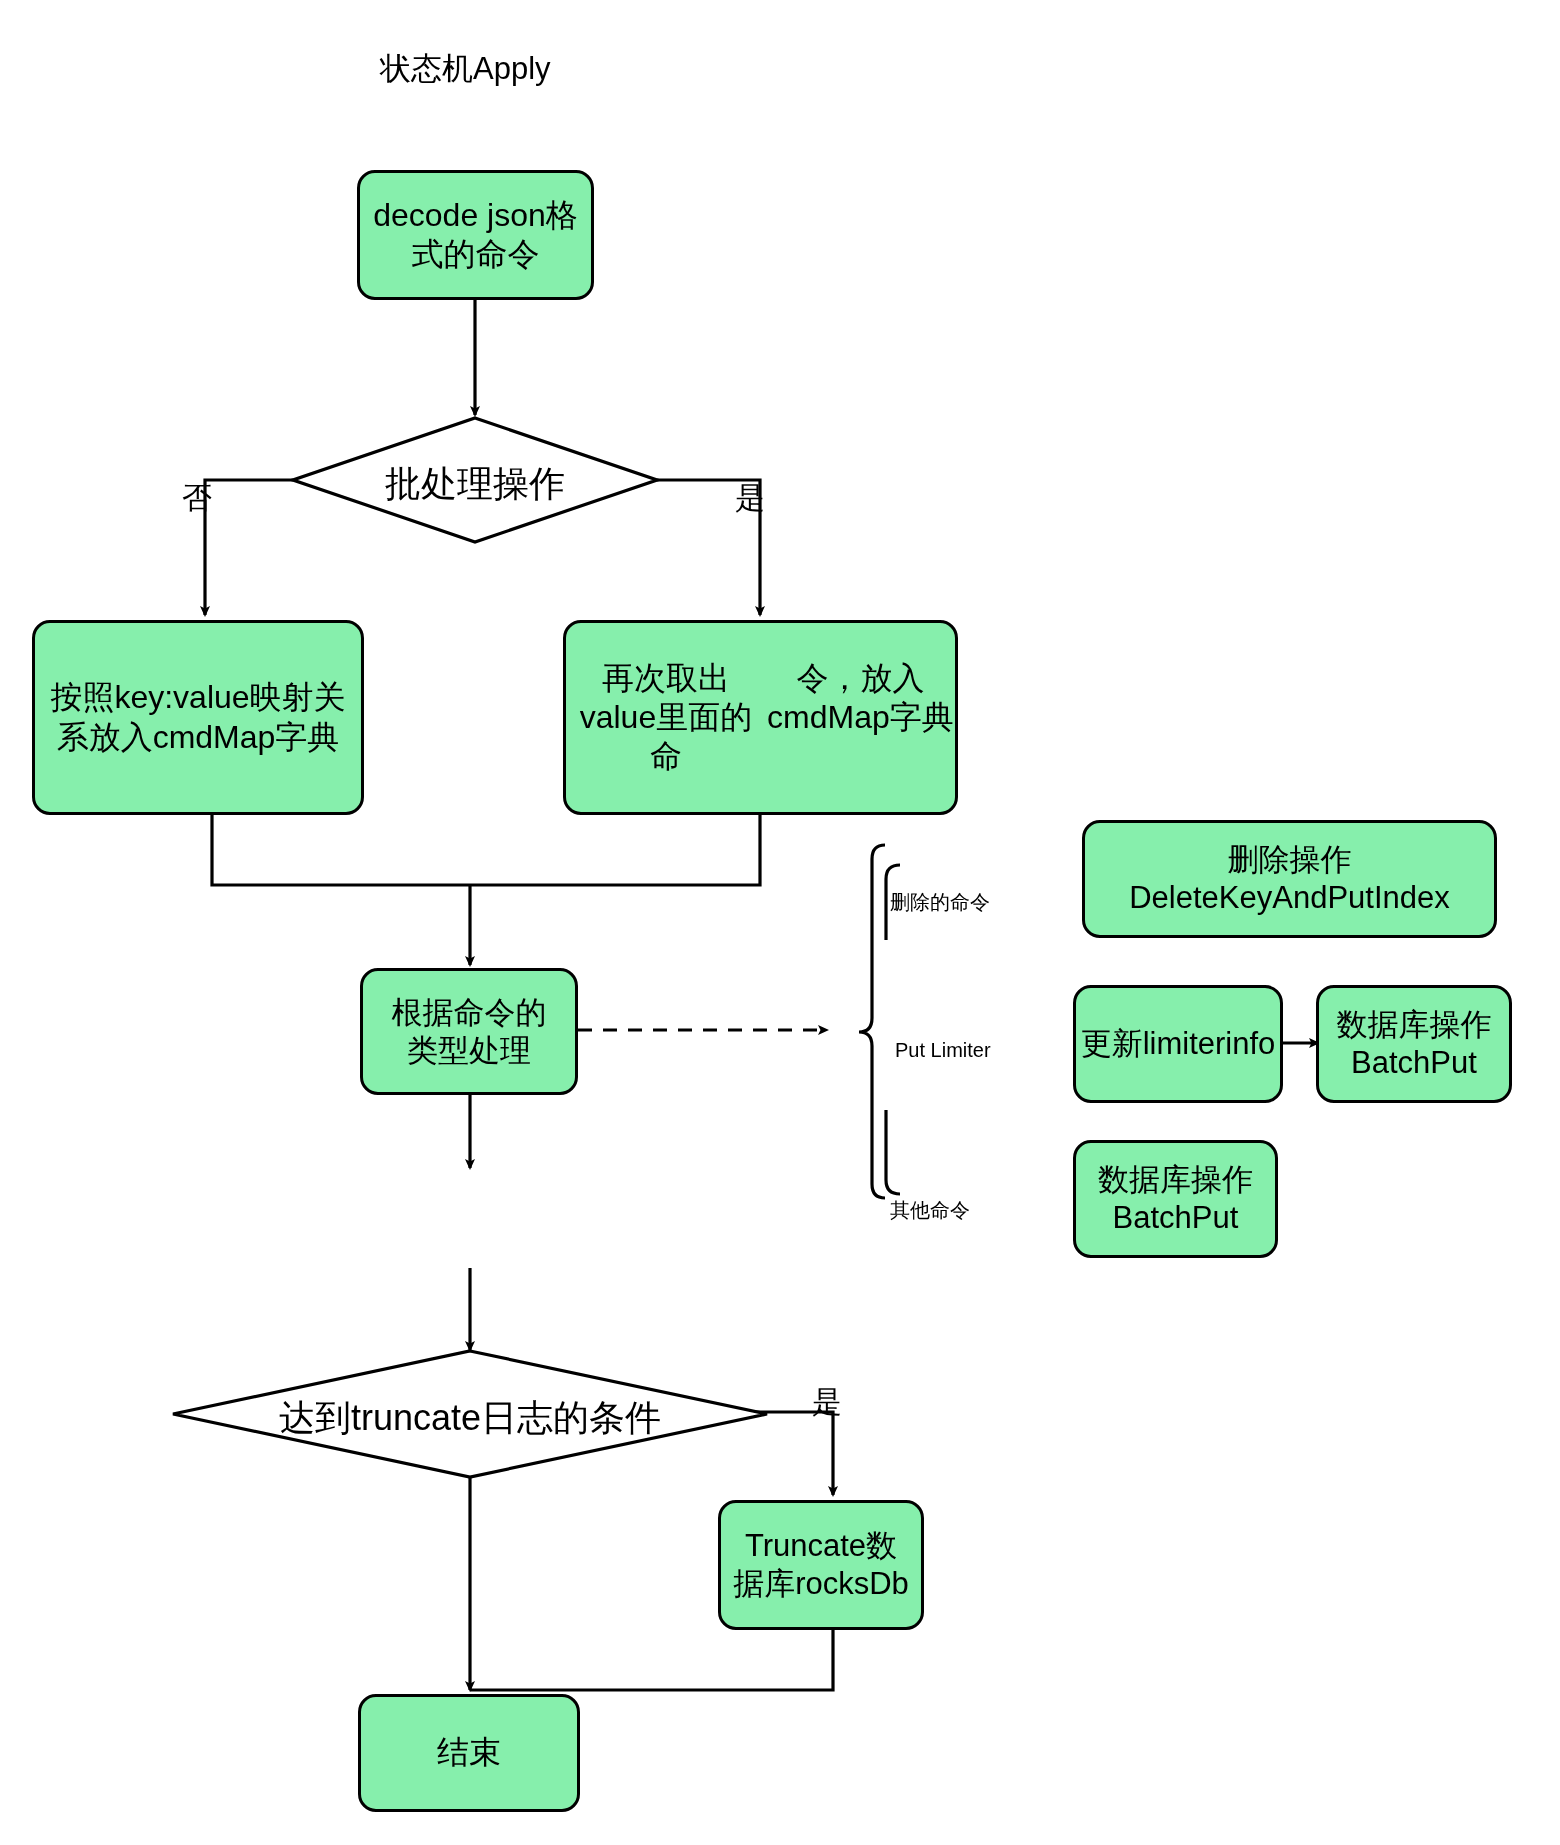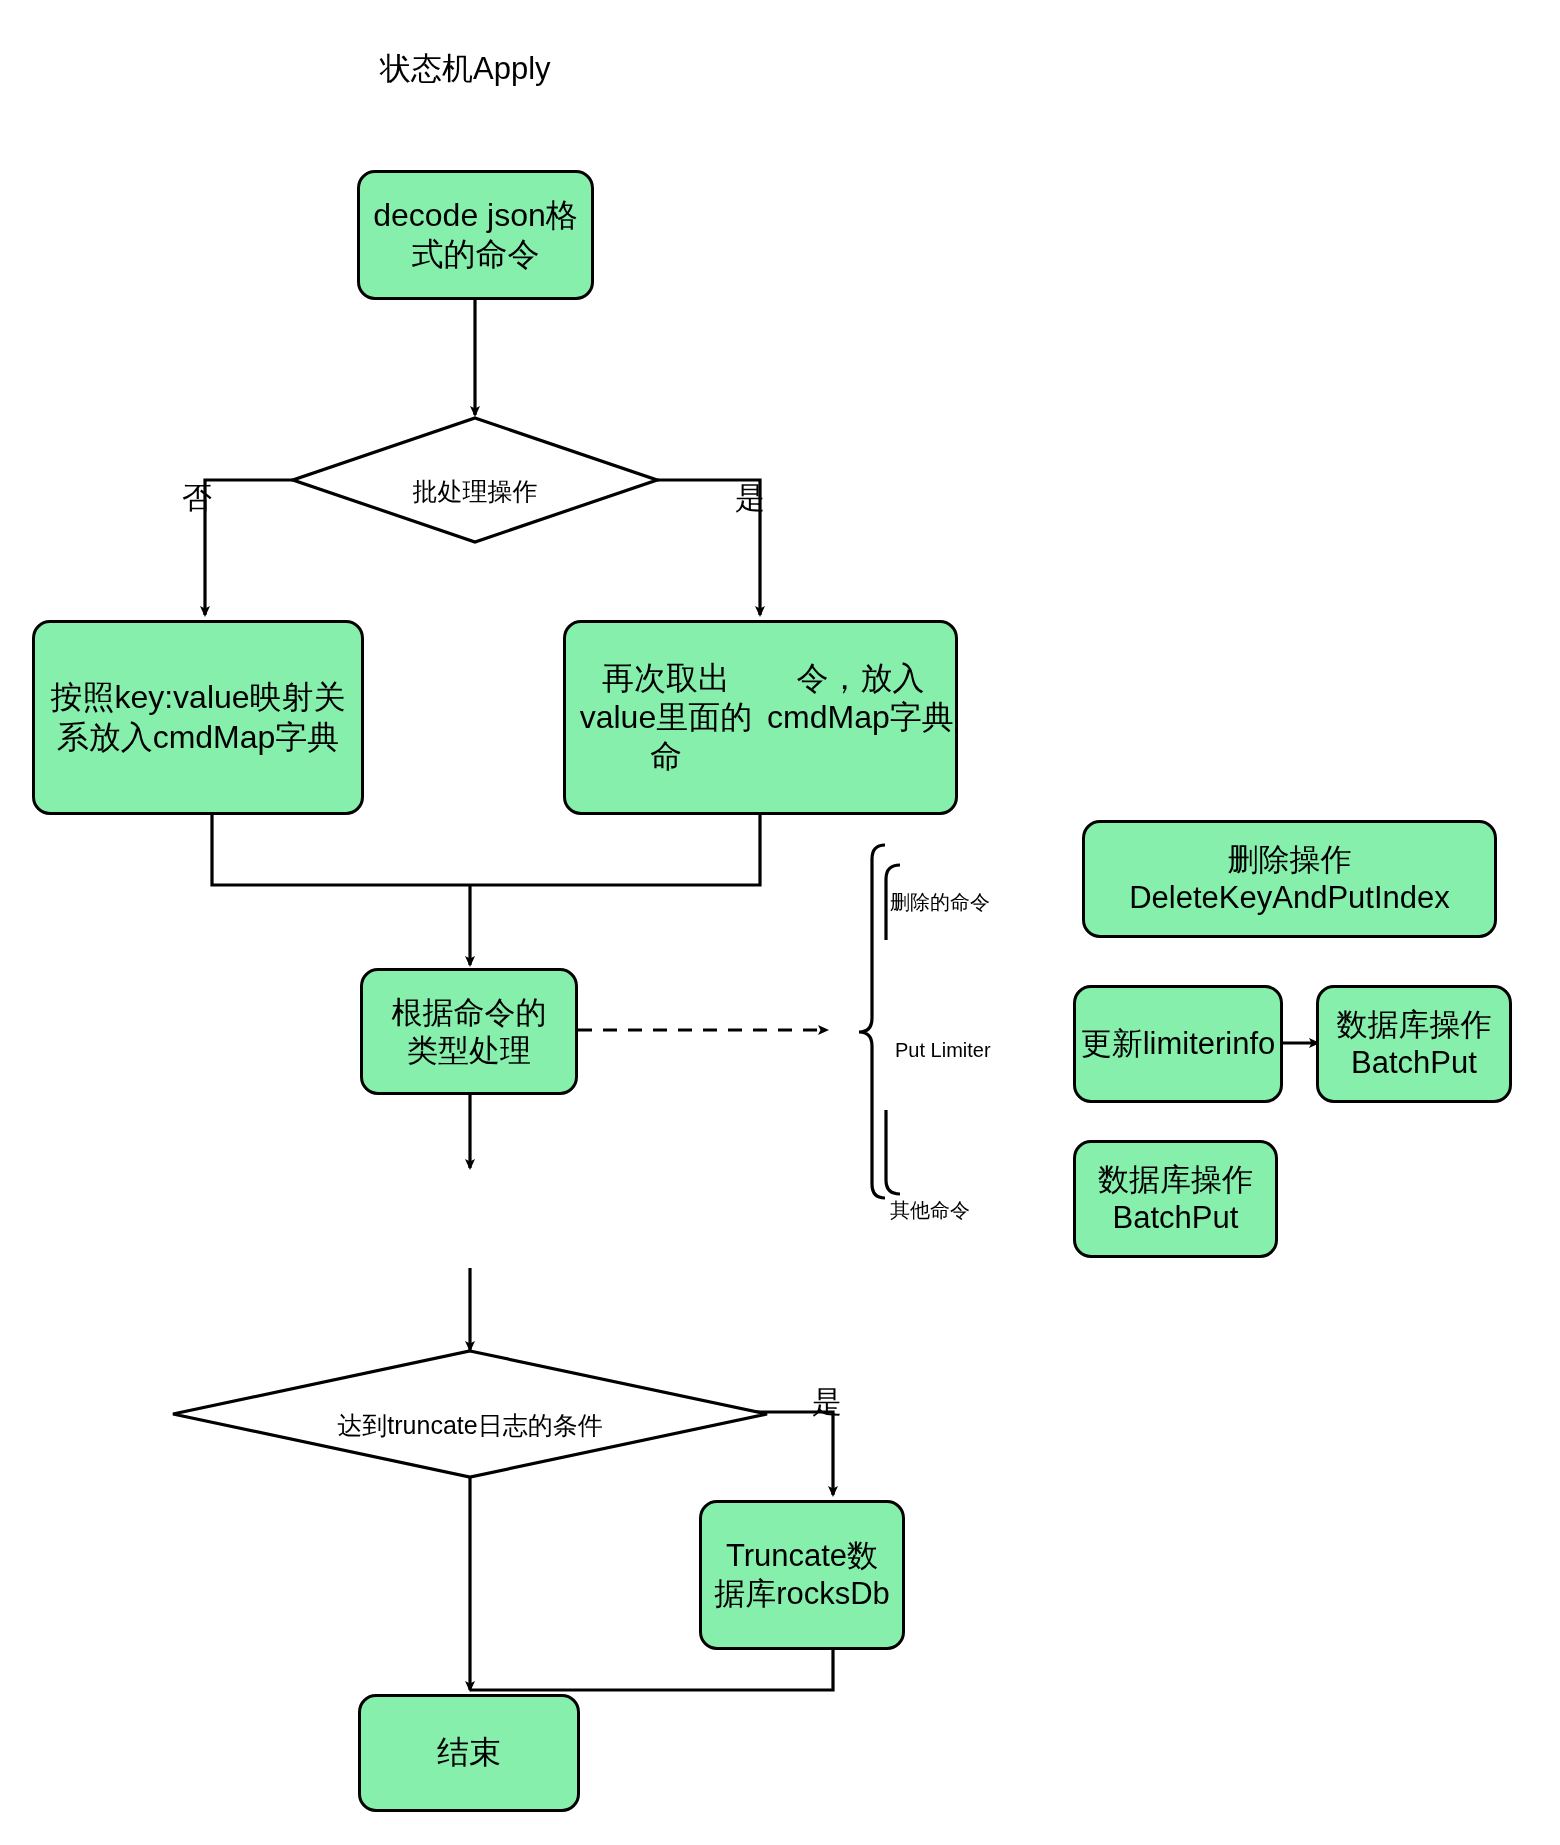--- a/index.html
+++ b/index.html
@@ -9,22 +9,22 @@
   svg#wires{position:absolute;left:0;top:0;width:1560px;height:1845px;}
 
   .node{position:absolute;box-sizing:border-box;border:3px solid #000;background:#86efac;
         display:flex;align-items:center;justify-content:center;text-align:center;
         line-height:1.22;z-index:2;}
   .rbox{border-radius:18px;}
   .t-title{position:absolute;font-size:31px;z-index:3;white-space:nowrap;}
   .edge-label{position:absolute;font-size:30px;background:transparent;z-index:3;white-space:nowrap;}
   .branch-label{position:absolute;font-size:20px;z-index:3;white-space:nowrap;text-align:right;margin-top:21px;}
   .diamond-wrap{position:absolute;z-index:2;}
-  .diamond-wrap .dtext{position:absolute;left:0;top:11px;width:100%;height:100%;
-        display:flex;align-items:center;justify-content:center;font-size:25px;z-index:4;}
+  .diamond-wrap .dtext{position:absolute;left:0;top:4px;width:100%;height:100%;
+        display:flex;align-items:center;justify-content:center;font-size:36px;z-index:4;}
   .f31{font-size:31px;}
   .f32{font-size:32px;}
 </style>
 </head>
 <body>
 
 <div id="stage">
 
   <svg id="wires" viewBox="0 0 1560 1845" xmlns="http://www.w3.org/2000/svg">
     <defs>
@@ -141,21 +141,21 @@
 
   <div class="diamond-wrap" style="left:170px;top:1348px;width:600px;height:132px;">
     <svg width="600" height="132" viewBox="0 0 600 132">
       <polygon points="300,3 597,66 300,129 3,66" fill="#fff" stroke="#000" stroke-width="3.2"></polygon>
     </svg>
     <div class="dtext">达到truncate日志的条件</div>
   </div>
 
   <div class="edge-label" style="left:812px;top:1382px;">是</div>
 
-  <div class="node rbox" style="left:699px;top:1500px;width:206px;height:150px;">
+  <div class="node rbox" style="left:718px;top:1500px;width:206px;height:130px;">
     <div style="display:flex;flex-direction:column;">
       <span class="f31">Truncate数</span>
       <span class="f31">据库rocksDb</span>
     </div>
   </div>
 
   <div class="node rbox" style="left:358px;top:1694px;width:222px;height:118px;">
     <span class="f32">结束</span>
   </div>
 

